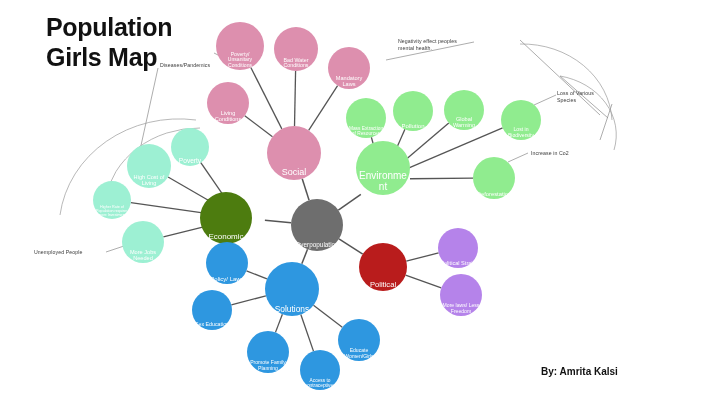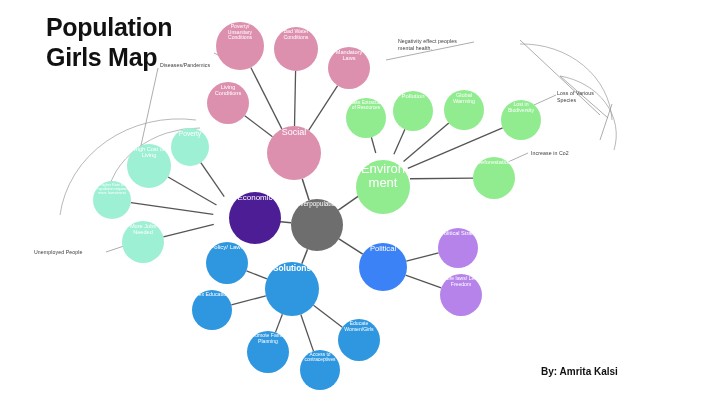--- a/index.html
+++ b/index.html
@@ -1,20 +1,20 @@
 <!DOCTYPE html>
 <html><head>
 <meta charset="utf-8">
 <style>
   html,body{margin:0;padding:0;background:#ffffff;}
   body{width:704px;height:396px;position:relative;overflow:hidden;
        font-family:"Liberation Sans",sans-serif;}
   #stage{position:absolute;inset:0;width:704px;height:396px;}
   #edges{position:absolute;left:0;top:0;width:704px;height:396px;}
-  .node{position:absolute;border-radius:50%;display:flex;align-items:flex-start;
+  .node{position:absolute;border-radius:50%;display:flex;align-items:flex-end;
         justify-content:center;text-align:center;color:#ffffff;
         line-height:1.08;padding:2px;box-sizing:border-box;
         word-break:break-word;}
   .title{position:absolute;left:18px;top:12px;font-size:25px;font-weight:bold;
          color:#111111;line-height:1.2;letter-spacing:-0.3px;margin-left:28px;}
   .byline{position:absolute;left:541px;top:366px;font-size:10px;font-weight:bold;
           color:#111111;white-space:nowrap;text-align:right;}
   .anno{position:absolute;font-size:5.2px;color:#3b3b3b;line-height:1.35;
         letter-spacing:0.1px;}
 </style>
@@ -94,63 +94,63 @@
     </div>
     <div class="node" style="left: 444px; top: 90px; width: 40px; height: 40px; background: rgb(144, 236, 143); font-size: 5.6px;">
       <span>Global Warming</span>
     </div>
     <div class="node" style="left: 501px; top: 100px; width: 40px; height: 40px; background: rgb(144, 236, 143); font-size: 5.1px;">
       <span>Lost in Biodiversity</span>
     </div>
     <div class="node" style="left: 473px; top: 157px; width: 42px; height: 42px; background: rgb(144, 236, 143); font-size: 5.8px;">
       <span>Deforestation</span>
     </div>
-    <div class="node" style="left: 356px; top: 160px; width: 54px; height: 54px; background: rgb(144, 236, 143); font-size: 13px; font-weight: normal;">
+    <div class="node" style="left: 356px; top: 141px; width: 54px; height: 54px; background: rgb(144, 236, 143); font-size: 10px; font-weight: normal;">
       <span>Environment</span>
     </div>
     <div class="node" style="left: 171px; top: 128px; width: 38px; height: 38px; background: rgb(157, 240, 211); font-size: 6.6px;">
       <span>Poverty</span>
     </div>
     <div class="node" style="left: 127px; top: 144px; width: 44px; height: 44px; background: rgb(157, 240, 211); font-size: 5.6px;">
       <span>High Cost of Living</span>
     </div>
     <div class="node" style="left: 93px; top: 181px; width: 38px; height: 38px; background: rgb(157, 240, 211); font-size: 3.7px;">
       <span>Higher Rate of Population requires more Investment</span>
     </div>
     <div class="node" style="left: 122px; top: 221px; width: 42px; height: 42px; background: rgb(157, 240, 211); font-size: 5.6px;">
       <span>More Jobs Needed</span>
     </div>
-    <div class="node" style="left: 229px; top: 192px; width: 52px; height: 52px; background: #4c1d95; font-size: 8px; font-weight: normal;">
+    <div class="node" style="left: 200px; top: 192px; width: 52px; height: 52px; background: #4d7c0f; font-size: 8px; font-weight: normal;">
       <span>Economic</span>
     </div>
     <div class="node" style="left: 206px; top: 242px; width: 42px; height: 42px; background: rgb(46, 151, 224); font-size: 6px;">
       <span>Policy/ Laws</span>
     </div>
     <div class="node" style="left: 192px; top: 290px; width: 40px; height: 40px; background: rgb(46, 151, 224); font-size: 5.3px;">
       <span>Sex Education</span>
     </div>
     <div class="node" style="left: 247px; top: 331px; width: 42px; height: 42px; background: rgb(46, 151, 224); font-size: 5.1px;">
       <span>Promote Family Planning</span>
     </div>
     <div class="node" style="left: 300px; top: 350px; width: 40px; height: 40px; background: rgb(46, 151, 224); font-size: 4.8px;">
       <span>Access to contraceptives</span>
     </div>
     <div class="node" style="left: 338px; top: 319px; width: 42px; height: 42px; background: rgb(46, 151, 224); font-size: 5.1px;">
       <span>Educate Women/Girls</span>
     </div>
-    <div class="node" style="left: 265px; top: 262px; width: 54px; height: 54px; background: rgb(46, 151, 224); font-size: 8.4px; font-weight: bold;">
+    <div class="node" style="left: 265px; top: 262px; width: 54px; height: 54px; background: rgb(46, 151, 224); font-size: 8.4px; font-weight: normal;">
       <span>Solutions</span>
     </div>
     <div class="node" style="left: 438px; top: 228px; width: 40px; height: 40px; background: rgb(181, 131, 234); font-size: 5.6px;">
       <span>Political Strain</span>
     </div>
     <div class="node" style="left: 440px; top: 274px; width: 42px; height: 42px; background: rgb(181, 131, 234); font-size: 5.1px;">
       <span>More laws/ Less Freedom</span>
     </div>
-    <div class="node" style="left: 359px; top: 243px; width: 48px; height: 48px; background: #3b82f6; font-size: 7.6px; font-weight: normal;">
+    <div class="node" style="left: 359px; top: 243px; width: 48px; height: 48px; background: #b91c1c; font-size: 7.6px; font-weight: normal;">
       <span>Political</span>
     </div>
     <div class="node" style="left: 291px; top: 199px; width: 52px; height: 52px; background: rgb(110, 110, 110); font-size: 6.4px;">
       <span>Overpopulation</span>
     </div>
     <div class="anno" style="left: 160px; top: 62px; width: 70px;">Diseases/Pandemics</div>
     <div class="anno" style="left: 398px; top: 38px; width: 76px;">Negativity effect peoples mental health.</div>
     <div class="anno" style="left: 557px; top: 90px; width: 52px;">Loss of Various Species</div>
     <div class="anno" style="left: 531px; top: 150px; width: 58px;">Increase in Co2</div>
     <div class="anno" style="left: 34px; top: 249px; width: 70px;">Unemployed People</div>

